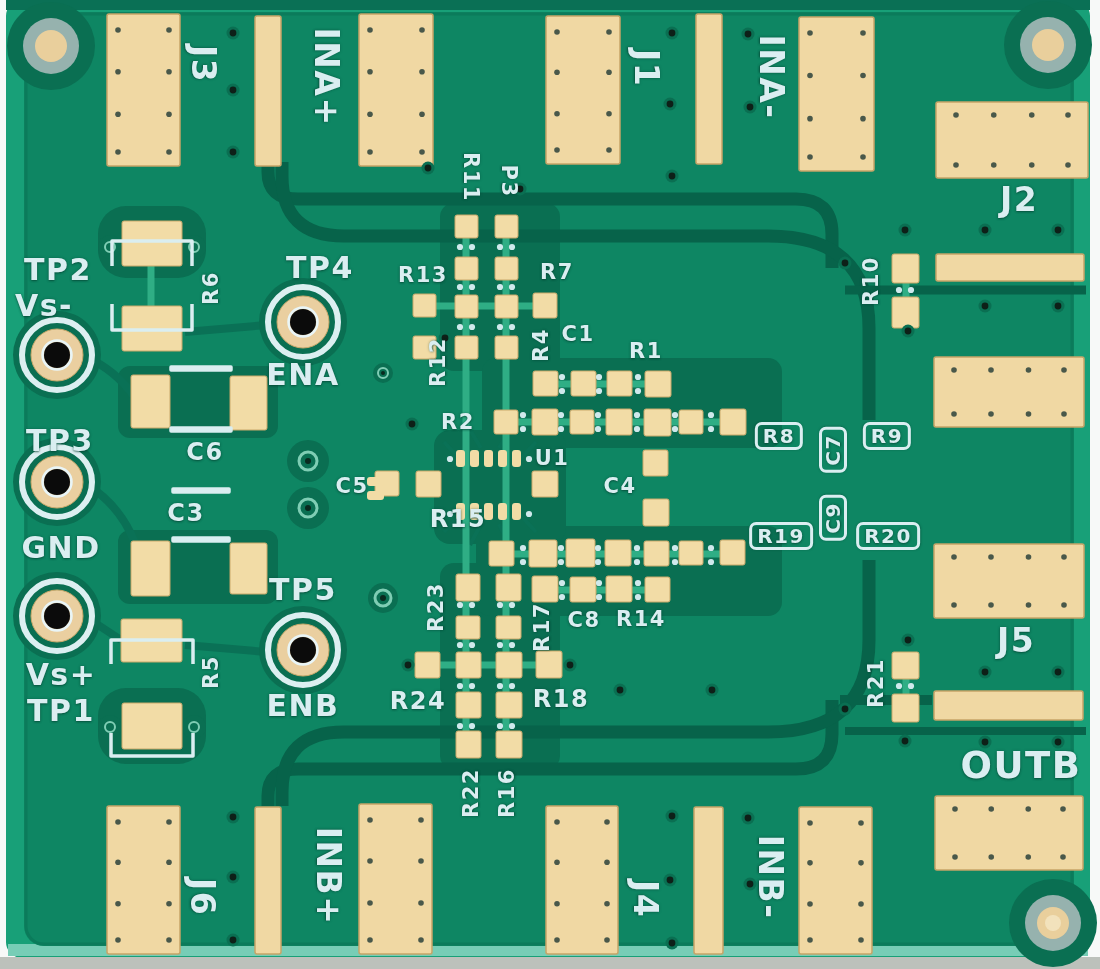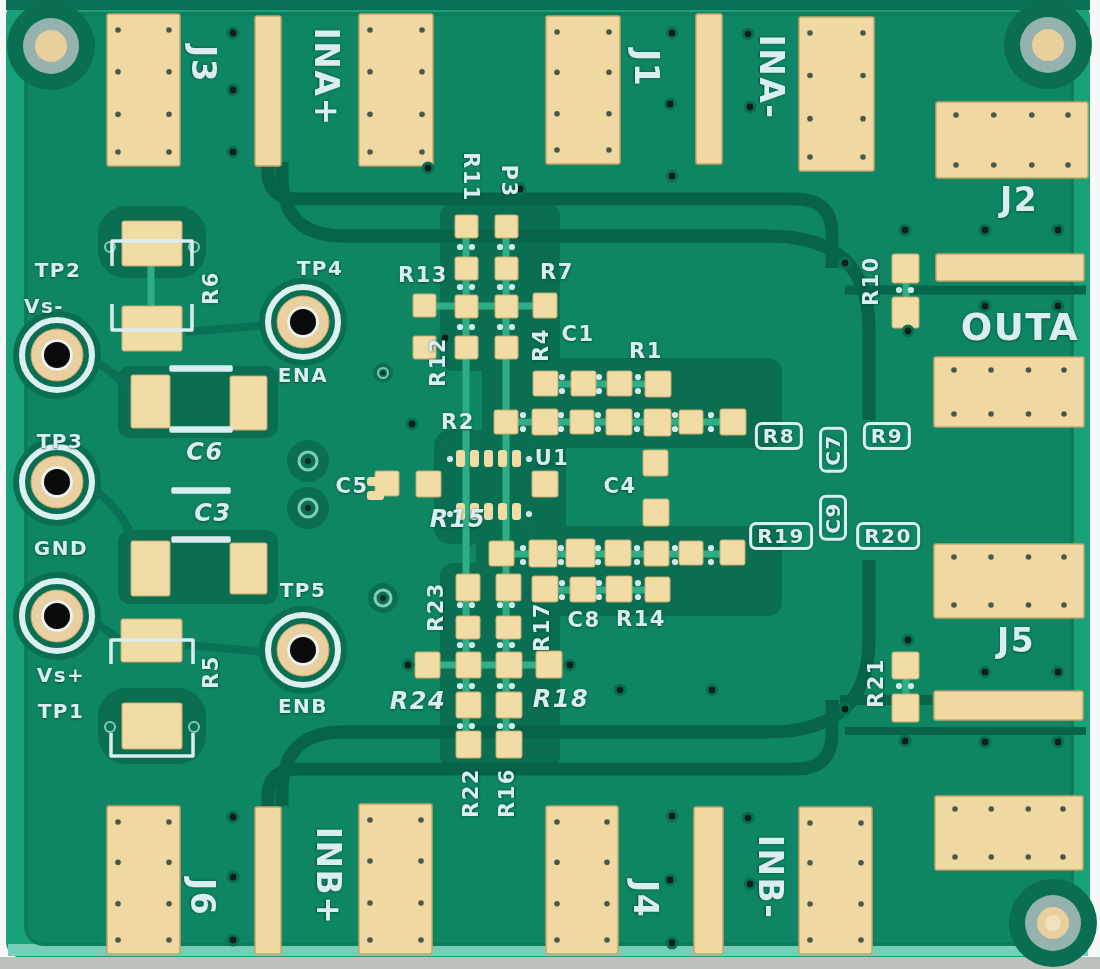--- a/index.html
+++ b/index.html
@@ -6,23 +6,23 @@
   #pcb{position:relative;width:1100px;height:969px;overflow:hidden;font-family:"DejaVu Sans",sans-serif;}
   #pcb svg{position:absolute;left:0;top:0;}
   .lbl{position:absolute;transform:translate(-50%,-50%);color:#DAEEF1;font-weight:bold;
        letter-spacing:1.5px;white-space:nowrap;line-height:1;
        text-shadow:0 1px 2px rgba(4,60,45,.6),0 0 3px rgba(4,60,45,.35);
        font-family:"DejaVu Sans",sans-serif;}
   .rot90{transform:translate(-50%,-50%) rotate(90deg);}
   .rotm90{transform:translate(-50%,-50%) rotate(-90deg);}
   .big{font-size:33px;}
   .xbig{font-size:37px;}
-  .tp{font-size:20px;}
+  .tp{font-size:30px;}
   .small{font-size:21px;}
-  .smalllg{font-size:24px;font-style:italic;}
+  .smalllg{font-size:24px;}
   .boxed{border:3px solid #DAEEF1;border-radius:7px;padding:1px 5px;font-size:20px;box-shadow:0 0 2px rgba(4,60,45,.4);}
   .boxed.rotm90{padding:1px 4px;}
 </style>
 </head>
 <body>
 
 <div id="pcb">
 
 <svg width="1100" height="969" viewBox="0 0 1100 969">
 
@@ -509,42 +509,42 @@
     <rect x="173" y="538" width="56" height="3"></rect>
   </g>
 </svg>
 
 <div class="lbl big rot90" style="left:203px;top:64px">J3</div>
 <div class="lbl big rot90" style="left:326px;top:77px">INA+</div>
 <div class="lbl big rot90" style="left:646px;top:68px">J1</div>
 <div class="lbl big rot90" style="left:771px;top:77px">INA-</div>
 <div class="lbl big" style="left:1019px;top:199px">J2</div>
 <div class="lbl small rotm90" style="left:871px;top:281px">R10</div>
-<div class="lbl xbig" style="left:1020px;top:327px">OUTA</div>
 <div class="lbl big" style="left:1016px;top:640px">J5</div>
 <div class="lbl small rotm90" style="left:876px;top:683px">R21</div>
+<div class="lbl xbig" style="left:1021px;top:765px">OUTB</div>
 <div class="lbl big rot90" style="left:202px;top:897px">J6</div>
 <div class="lbl big rot90" style="left:328px;top:876px">INB+</div>
 <div class="lbl big rot90" style="left:645px;top:899px">J4</div>
 <div class="lbl big rot90" style="left:770px;top:877px">INB-</div>
 
 <div class="lbl tp" style="left:58px;top:270px">TP2</div>
 <div class="lbl tp" style="left:44px;top:306px">Vs-</div>
 <div class="lbl tp" style="left:60px;top:441px">TP3</div>
 <div class="lbl tp" style="left:61px;top:548px">GND</div>
 <div class="lbl tp" style="left:61px;top:675px">Vs+</div>
 <div class="lbl tp" style="left:61px;top:711px">TP1</div>
 <div class="lbl tp" style="left:320px;top:268px">TP4</div>
 <div class="lbl tp" style="left:303px;top:375px">ENA</div>
 <div class="lbl tp" style="left:303px;top:590px">TP5</div>
 <div class="lbl tp" style="left:303px;top:706px">ENB</div>
 
 <div class="lbl small rotm90" style="left:211px;top:288px">R6</div>
 <div class="lbl smalllg" style="left:205px;top:452px">C6</div>
-<div class="lbl smalllg" style="left:213px;top:513px">C3</div>
+<div class="lbl smalllg" style="left:186px;top:513px">C3</div>
 <div class="lbl small rotm90" style="left:211px;top:672px">R5</div>
 
 <div class="lbl small rot90" style="left:470px;top:177px">R11</div>
 <div class="lbl small rot90" style="left:508px;top:181px">P3</div>
 <div class="lbl small" style="left:423px;top:275px">R13</div>
 <div class="lbl small" style="left:557px;top:272px">R7</div>
 <div class="lbl small rotm90" style="left:438px;top:362px">R12</div>
 <div class="lbl small rotm90" style="left:541px;top:345px">R4</div>
 <div class="lbl small" style="left:578px;top:334px">C1</div>
 <div class="lbl small" style="left:646px;top:351px">R1</div>

